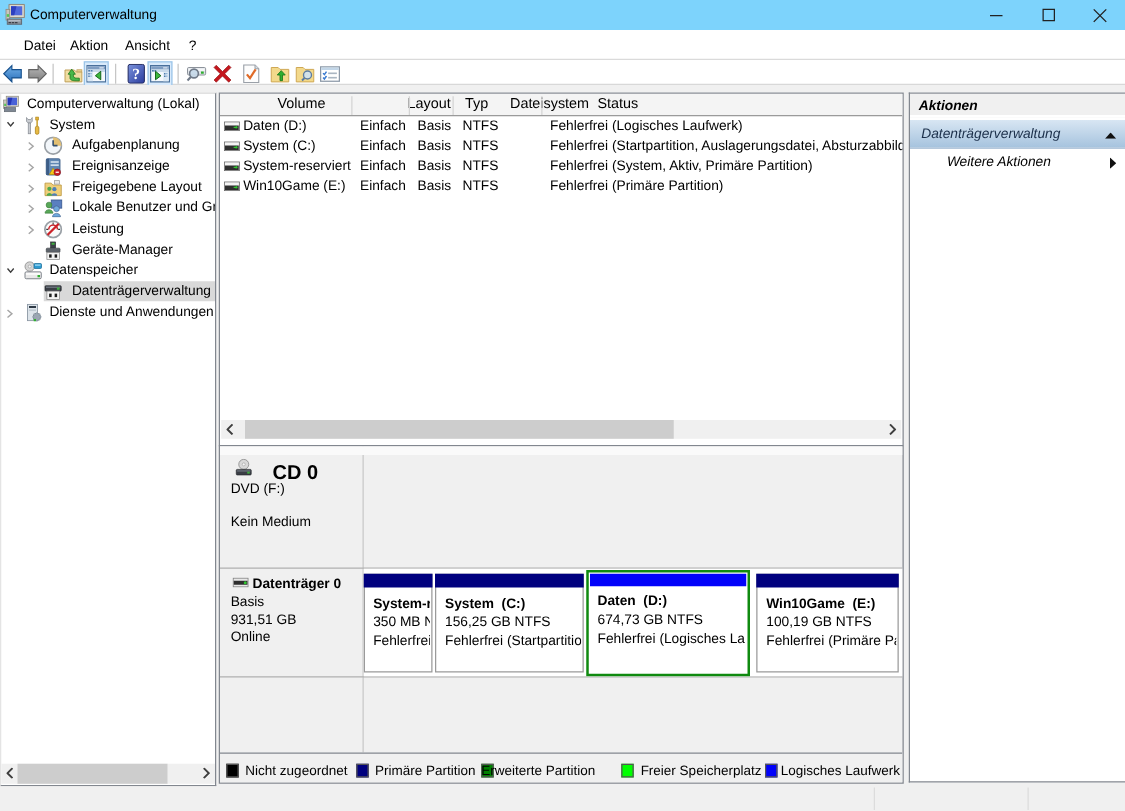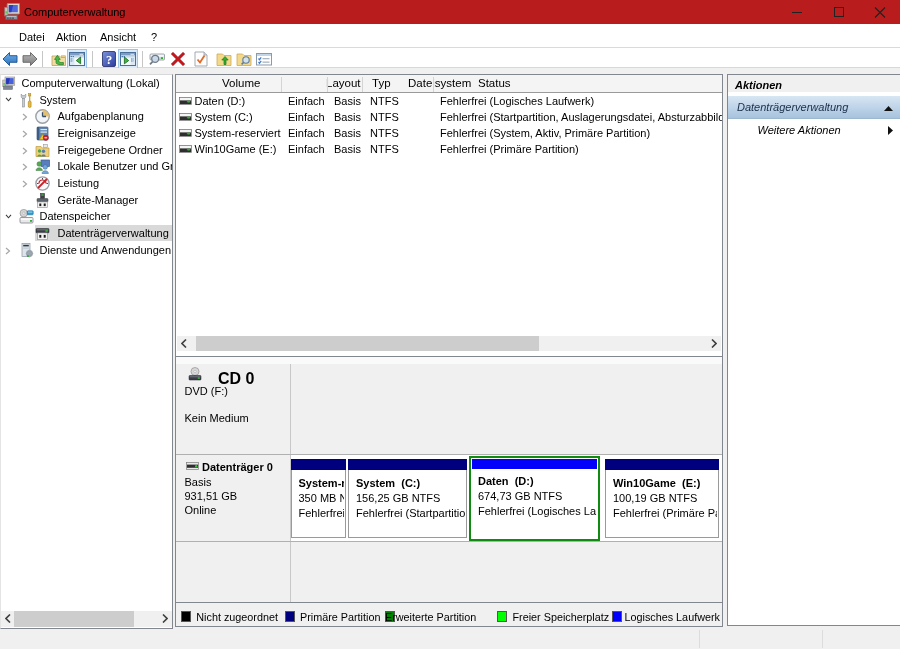--- a/index.html
+++ b/index.html
@@ -1,21 +1,21 @@
 <!DOCTYPE html>
 <html><head>
 <meta charset="utf-8">
 <style>
   * { margin:0; padding:0; box-sizing:border-box; }
   html,body { width:900px; height:649px; overflow:hidden; }
   body { font-family:"Liberation Sans", sans-serif; font-size:12px; color:#000; background:#fff; position:relative; }
   .abs { position:absolute; }
 
   
-  #titlebar { left:0; top:0; width:900px; height:24px; background:#b91c1c; }
+  #titlebar { left:0; top:0; width:900px; height:24px; background:#7dd3fc; }
   #title-text { left:24px; top:6px; font-size:11px; }
   #menubar { left:12px; top:24px; width:772px; height:23px; background:#fff; }
   .menu-item { top:7px; font-size:11px; }
   #toolbar { left:0; top:47px; width:900px; height:21px; background:#fff; border-top:1px solid #dadada; border-bottom:1px solid #d8d8d8; }
   .tbsep { position:absolute; top:3px; width:1px; height:16px; background:#c6c6c6; }
   .tbbox { position:absolute; top:1px; width:20px; height:20px; background:#d9eafb; border:1px solid #9cc5e8; }
 
   
   #treepanel { overflow:hidden; left:0; top:74px; width:173px; height:555px; background:#fff; border:1px solid #82878f; border-top-color:#d8d8d8; border-left-color:#e4e4e4; }
   #listpanel { overflow:hidden; left:175px; top:74px; width:548px; height:283px; background:#fff; border:1px solid #82878f; }
@@ -265,21 +265,21 @@
           <path d="M1 1 L4.5 4 L1 7" fill="none" stroke="#a6a6a6" stroke-width="1.2"></path>
         </svg>
       <svg class="abs" style="left:34px;top:1px" width="15" height="15" viewBox="0 0 15 15">
         <path d="M1 3.5 L6 3.5 L7.3 5 L14 5 L14 13.5 L1 13.5 Z" fill="#efcf7a" stroke="#bf9a45" stroke-width="0.7"></path>
         <rect x="8.5" y="1.5" width="4" height="2.8" fill="#e8e8e6" stroke="#9a9a98" stroke-width="0.6"></rect>
         <circle cx="4.5" cy="8" r="1.7" fill="#4ea74e"></circle>
         <path d="M2.3 13.5 C2.3 10.8 6.7 10.8 6.7 13.5 Z" fill="#4ea74e"></path>
         <circle cx="8.5" cy="8.3" r="1.7" fill="#4f7fb8"></circle>
         <path d="M6.3 13.5 C6.3 10.9 10.7 10.9 10.7 13.5 Z" fill="#4f7fb8"></path>
       </svg>
-      <span class="abs" style="left:56.5px">Freigegebene Ordner</span>
+      <span class="abs" style="left:56.5px">Freigegebene Layout</span>
     </div>
 
     <div class="trow" style="top:83.3px">
       <svg class="abs" style="left:21px;top:5px" width="6" height="8" viewBox="0 0 6 8">
           <path d="M1 1 L4.5 4 L1 7" fill="none" stroke="#a6a6a6" stroke-width="1.2"></path>
         </svg>
       <svg class="abs" style="left:34px;top:1px" width="15" height="15" viewBox="0 0 15 15">
         <rect x="6" y="1" width="8.5" height="6.5" fill="#5a7fc0" stroke="#3c5a8e" stroke-width="0.7"></rect>
         <circle cx="4.2" cy="5" r="2.3" fill="#58a858" stroke="#3a7a3a" stroke-width="0.5"></circle>
         <path d="M1 11.5 C1 7.8 7.4 7.8 7.4 11.5 Z" fill="#58a858" stroke="#3a7a3a" stroke-width="0.5"></path>

